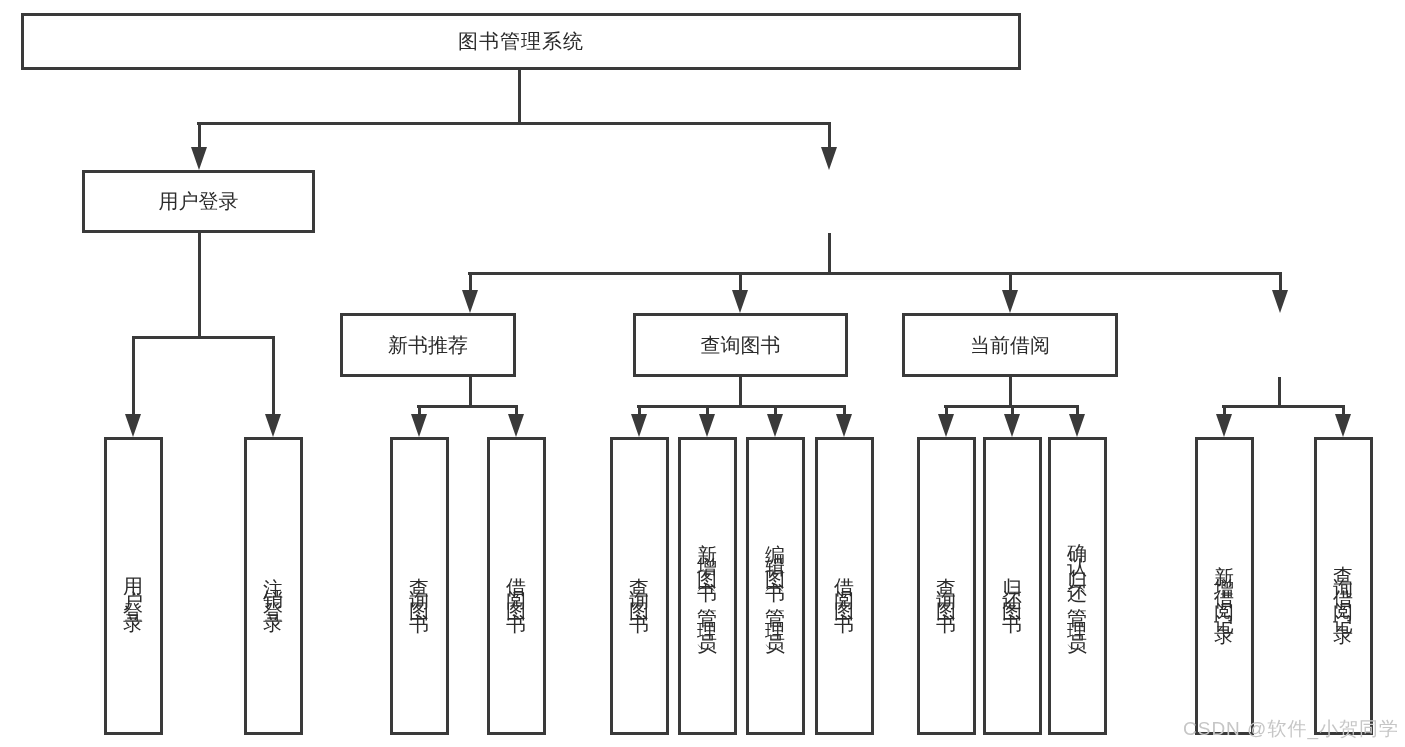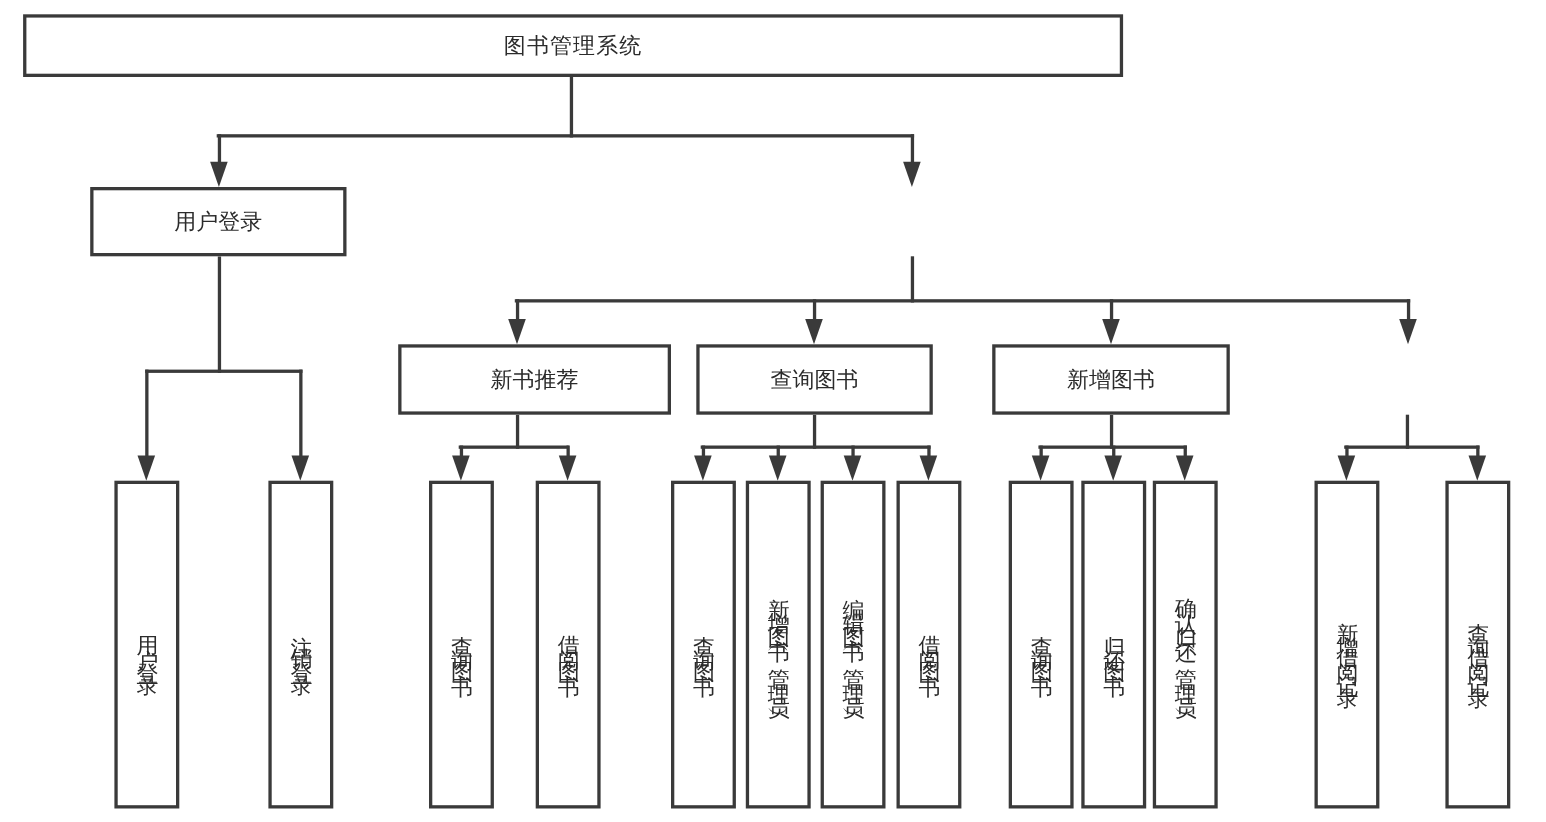--- a/index.html
+++ b/index.html
@@ -122,28 +122,28 @@
   <div class="arrow" style="left:1335px;top:414px"></div>
 
   <div class="node title" style="left:21px;top:13px;width:1000px;height:57px">
     <span>图书管理系统</span>
   </div>
 
   <div class="node" style="left:82px;top:170px;width:233px;height:63px">
     <span>用户登录</span>
   </div>
 
-  <div class="node" style="left:362px;top:313px;width:248px;height:64px">
+  <div class="node" style="left:340px;top:313px;width:176px;height:64px">
     <span>新书推荐</span>
   </div>
   <div class="node" style="left:633px;top:313px;width:215px;height:64px">
     <span>查询图书</span>
   </div>
   <div class="node" style="left:902px;top:313px;width:216px;height:64px">
-    <span>新增图书</span>
+    <span>当前借阅</span>
   </div>
 
   <div class="node leaf" style="left:104px;top:437px;width:59px;height:298px">
     <span class="vtext">用户登录</span>
   </div>
   <div class="node leaf" style="left:244px;top:437px;width:59px;height:298px">
     <span class="vtext">注销登录</span>
   </div>
 
   <div class="node leaf" style="left:390px;top:437px;width:59px;height:298px">
@@ -176,14 +176,15 @@
     <span class="vtext">确认归还（管理员）</span>
   </div>
 
   <div class="node leaf" style="left:1195px;top:437px;width:59px;height:298px">
     <span class="vtext">新增借阅记录</span>
   </div>
   <div class="node leaf" style="left:1314px;top:437px;width:59px;height:298px">
     <span class="vtext">查询借阅记录</span>
   </div>
 
+  <div class="watermark">CSDN @软件_小贺同学</div>
 
 </div>
 
 </body></html>

